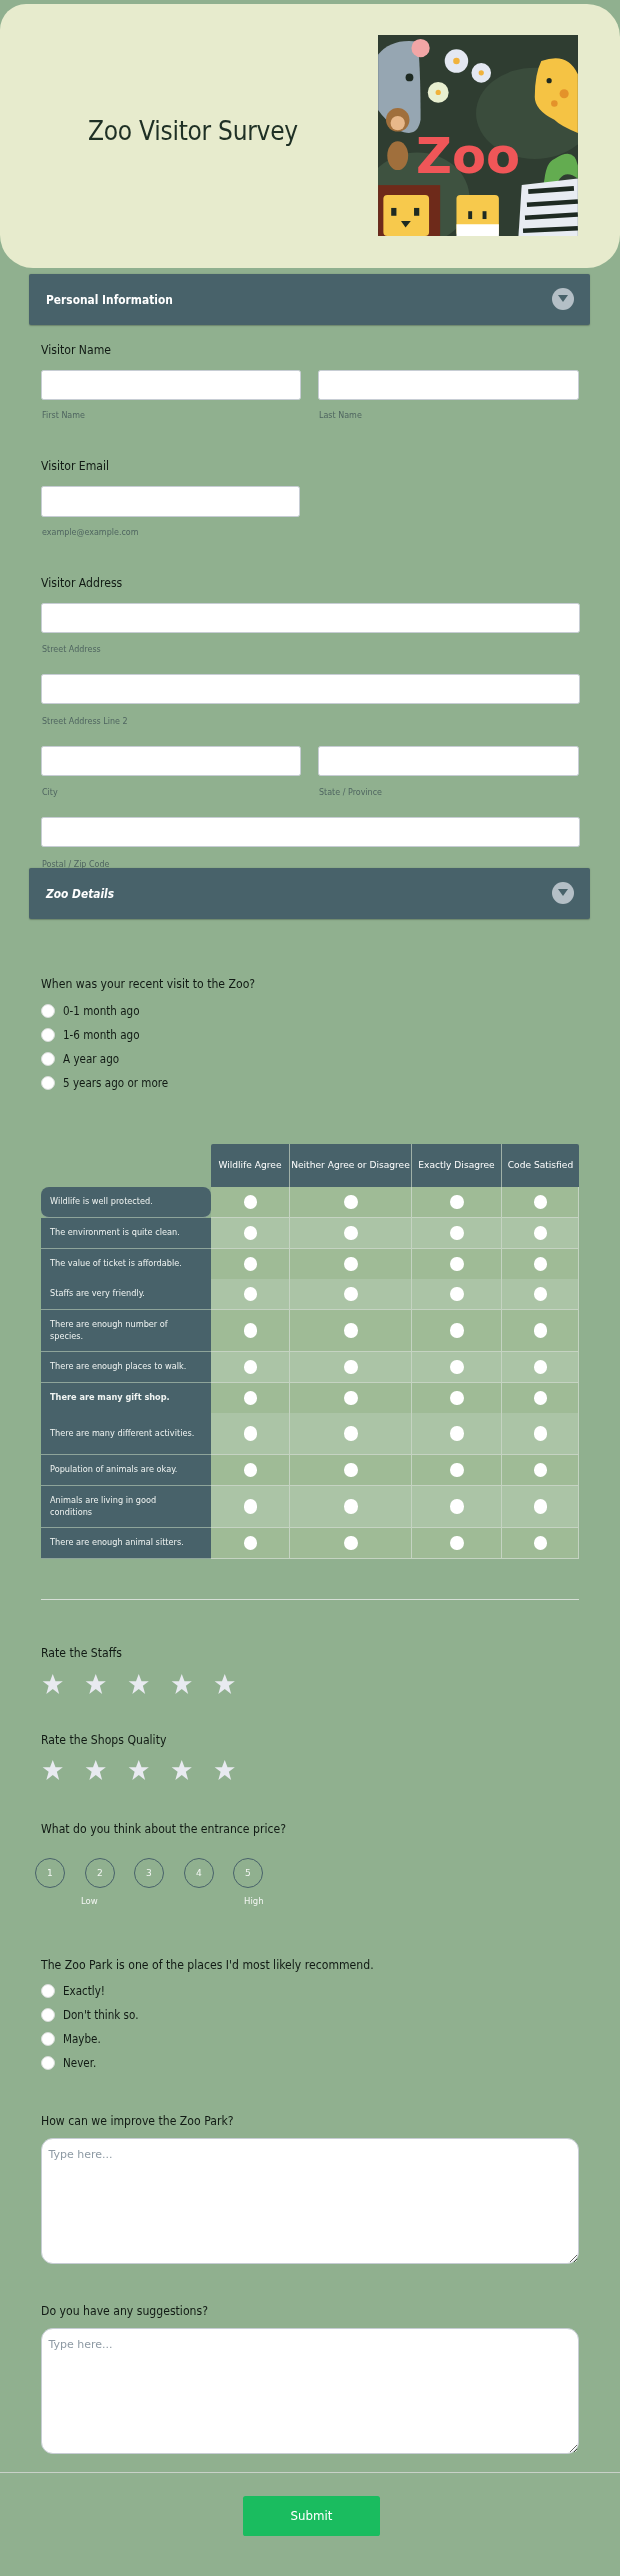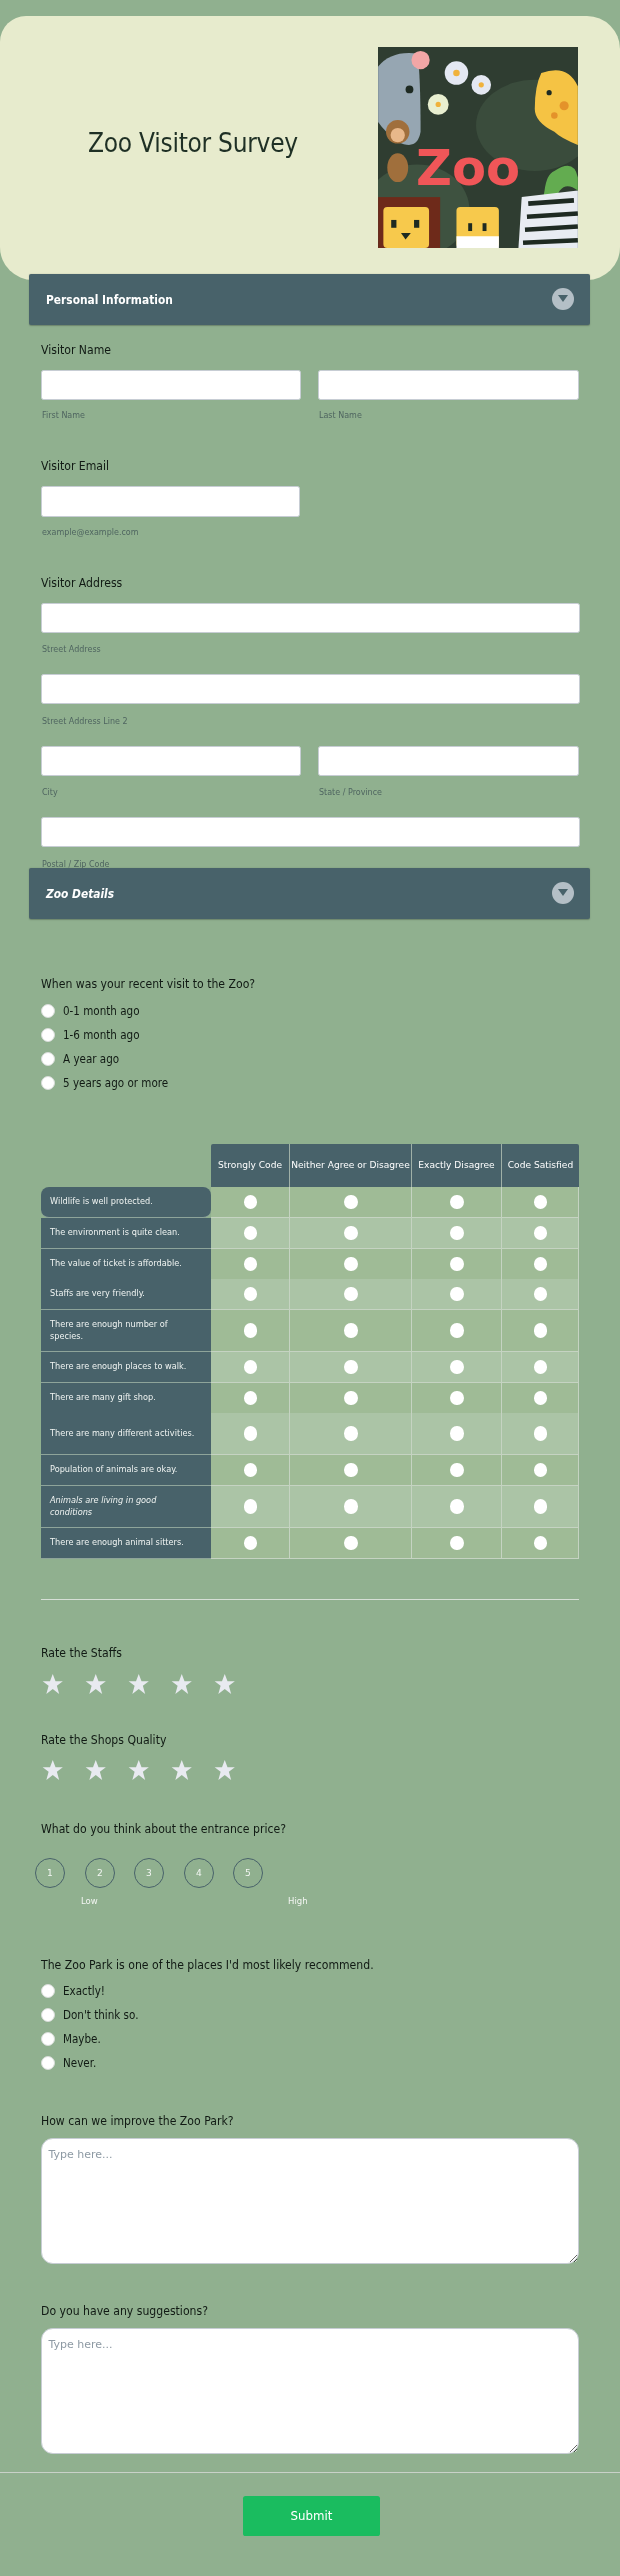--- a/index.html
+++ b/index.html
@@ -6,21 +6,21 @@
   html, body { margin: 0; padding: 0; }
   body {
     width: 620px; height: 2576px;
     background: #90b08f;
     font-family: "DejaVu Sans", "Liberation Sans", sans-serif;
     color: #1c2a22;
     position: relative;
     overflow: hidden;
   }
   .header {
-    position: absolute; left: 0; top: 16px; width: 620px; height: 264px;
+    position: absolute; left: 0; top: 4px; width: 620px; height: 264px;
     background: #e7ebcd;
     border-radius: 0 0 33px 33px;
     border-top-left-radius: 26px; border-top-right-radius: 33px;
   }
   .header-title {
     position: absolute; left: 88px; top: 112px;
     font-size: 26px; color: #1f3025; letter-spacing: -0.3px;
     font-family: "DejaVu Sans", sans-serif;
     transform: scaleX(0.9); transform-origin: left;
   }
@@ -204,21 +204,21 @@
 <div class="radio-row" style="top:1052px;">
   <div class="radio-dot"></div>
   <div class="radio-text">A year ago</div>
 </div>
 <div class="radio-row" style="top:1076px;">
   <div class="radio-dot"></div>
   <div class="radio-text">5 years ago or more</div>
 </div>
 
 <div class="matrix">
-  <div class="mhead" style="left:170px; width:79px; border-top-left-radius:2px;">Strongly Code</div>
+  <div class="mhead" style="left:170px; width:79px; border-top-left-radius:2px;">Wildlife Agree</div>
   <div class="mhead" style="left:249px; width:122px;">Neither Agree or Disagree</div>
   <div class="mhead" style="left:371px; width:90px;">Exactly Disagree</div>
   <div class="mhead" style="left:461px; width:77px; border-top-right-radius:2px; border-right:none;">Code Satisfied</div>
   <div id="matrix-rows">
       <div class="mrow-label" style="top: 43px; height: 31px; border-radius: 8px;">
         <span>Wildlife is well protected.</span>
       </div>
       <div class="mcell row-odd" style="left: 170px; width: 79px; top: 43px; height: 31px;">
         <div class="dot"></div>
       </div>
@@ -299,21 +299,21 @@
       </div>
       <div class="mcell row-even" style="left: 249px; width: 122px; top: 208px; height: 31px;">
         <div class="dot"></div>
       </div>
       <div class="mcell row-even" style="left: 371px; width: 90px; top: 208px; height: 31px;">
         <div class="dot"></div>
       </div>
       <div class="mcell row-even" style="left: 461px; width: 77px; top: 208px; height: 31px;">
         <div class="dot"></div>
       </div>
-      <div class="mrow-label" style="top: 239px; height: 31px;">
+      <div class="mrow-label" style="top: 239px; height: 31px; font-weight: bold;">
         <span>There are many gift shop.</span>
       </div>
       <div class="mcell row-odd" style="left: 170px; width: 79px; top: 239px; height: 31px;">
         <div class="dot"></div>
       </div>
       <div class="mcell row-odd" style="left: 249px; width: 122px; top: 239px; height: 31px;">
         <div class="dot"></div>
       </div>
       <div class="mcell row-odd" style="left: 371px; width: 90px; top: 239px; height: 31px;">
         <div class="dot"></div>
@@ -344,21 +344,21 @@
       </div>
       <div class="mcell row-odd" style="left: 249px; width: 122px; top: 311px; height: 31px;">
         <div class="dot"></div>
       </div>
       <div class="mcell row-odd" style="left: 371px; width: 90px; top: 311px; height: 31px;">
         <div class="dot"></div>
       </div>
       <div class="mcell row-odd" style="left: 461px; width: 77px; top: 311px; height: 31px;">
         <div class="dot"></div>
       </div>
-      <div class="mrow-label" style="top: 342px; height: 42px; font-style: italic;">
+      <div class="mrow-label" style="top: 342px; height: 42px;">
         <span>Animals are living in good conditions</span>
       </div>
       <div class="mcell row-even" style="left: 170px; width: 79px; top: 342px; height: 42px;">
         <div class="dot"></div>
       </div>
       <div class="mcell row-even" style="left: 249px; width: 122px; top: 342px; height: 42px;">
         <div class="dot"></div>
       </div>
       <div class="mcell row-even" style="left: 371px; width: 90px; top: 342px; height: 42px;">
         <div class="dot"></div>
@@ -424,21 +424,21 @@
     </svg>
   </div>
 
 <div class="label" style="left:41px; top:1821px;">What do you think about the entrance price?</div>
 <div class="scale-circle" style="left:35px; top:1858px;">1</div>
 <div class="scale-circle" style="left:85px; top:1858px;">2</div>
 <div class="scale-circle" style="left:134px; top:1858px;">3</div>
 <div class="scale-circle" style="left:184px; top:1858px;">4</div>
 <div class="scale-circle" style="left:233px; top:1858px;">5</div>
 <div class="scale-label" style="left:35px; top:1896px;margin-left:46px;">Low</div>
-<div class="scale-label" style="left:244px; top:1896px;margin-left:44px;">High</div>
+<div class="scale-label" style="left:244px; top:1896px;">High</div>
 
 <div class="label" style="left:41px; top:1957px;">The Zoo Park is one of the places I'd most likely recommend.</div>
 <div class="radio-row" style="top:1984px;">
   <div class="radio-dot"></div>
   <div class="radio-text">Exactly!</div>
 </div>
 <div class="radio-row" style="top:2008px;">
   <div class="radio-dot"></div>
   <div class="radio-text">Don't think so.</div>
 </div>

